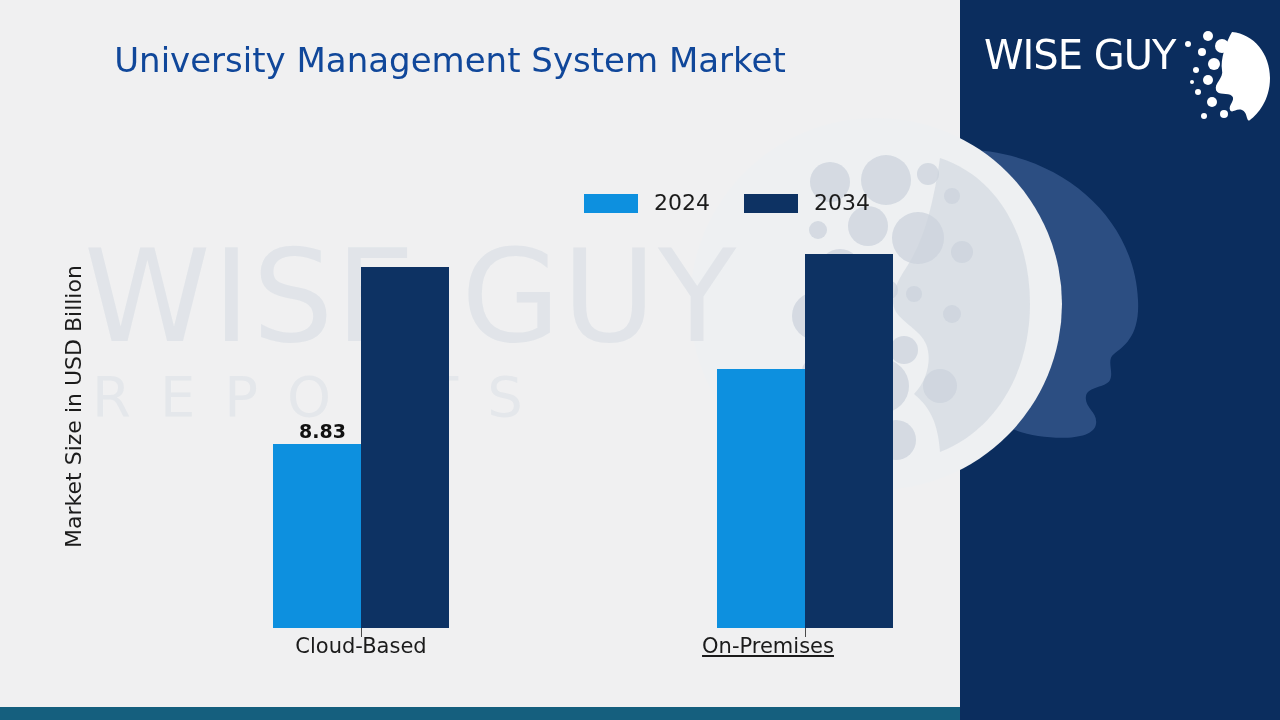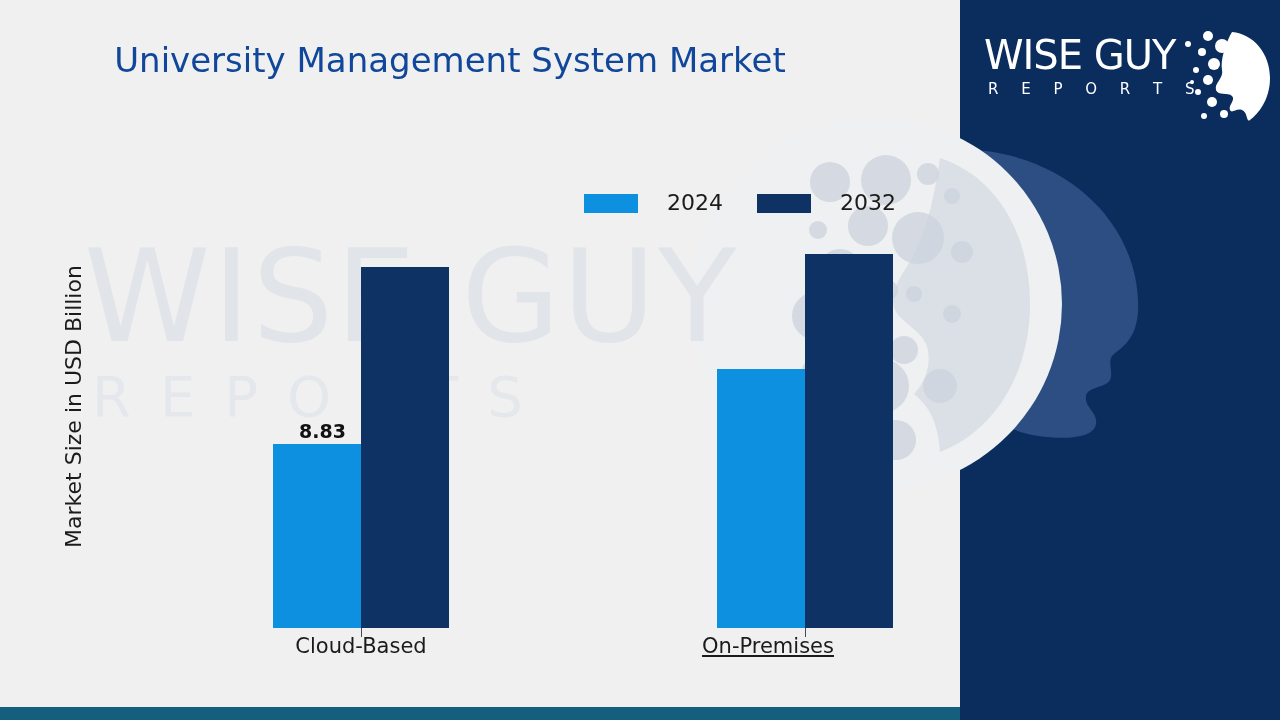--- a/index.html
+++ b/index.html
@@ -145,21 +145,21 @@
     position: absolute;
     left: 584px;
     top: 192px;
     display: flex;
     align-items: center;
     gap: 34px;
   }
   .legend-item {
     display: flex;
     align-items: center;
-    gap: 29px;
+    gap: 16px;
   }
   .legend-swatch {
     width: 54px;
     height: 19px;
     display: block;
   }
   .legend-label {
     font-size: 22px;
     color: #1b1b1b;
     line-height: 1;
@@ -273,21 +273,20 @@
           <circle cx="250" cy="268" r="17"></circle>
           <circle cx="206" cy="322" r="20"></circle>
           <circle cx="262" cy="196" r="9"></circle>
         </g>
       </svg>
     </div>
   </div>
 
   <div class="logo">
     <div class="logo-wordmark">WISE GUY</div>
-    <div class="logo-sub">R E P O R T S</div>
     <div class="logo-head">
       <svg viewBox="0 0 118 104" xmlns="http://www.w3.org/2000/svg">
         <g fill="#ffffff">
           <path d="M74 6 C96 8 112 28 112 52 C112 74 100 88 92 94
                    C88 97 90 86 84 84 C78 82 74 88 72 84
                    C70 79 78 74 74 70 C70 66 60 70 58 64
                    C56 57 66 52 64 44 C62 34 68 16 74 6 Z"></path>
           <circle cx="50" cy="10" r="5"></circle>
           <circle cx="64" cy="20" r="7"></circle>
           <circle cx="44" cy="26" r="4"></circle>
@@ -313,21 +312,21 @@
 
   <div class="chart-title">University Management System Market</div>
 
   <div class="legend">
     <div class="legend-item">
       <span class="legend-swatch" style="background: rgb(13, 144, 223);"></span>
       <span class="legend-label">2024</span>
     </div>
     <div class="legend-item">
       <span class="legend-swatch" style="background: rgb(13, 50, 99);"></span>
-      <span class="legend-label">2032</span>
+      <span class="legend-label">2034</span>
     </div>
   </div>
 
   <div class="y-axis-label">
     <span>Market Size in USD Billion</span>
   </div>
 
   <div class="plot" id="plot">
       <div class="bar" style="left: 273px; width: 88px; height: 184px; background: rgb(13, 144, 223);"></div>
       <div class="bar-label" style="left: 279px; top: 420px; margin-left: 20px;">8.83</div>

